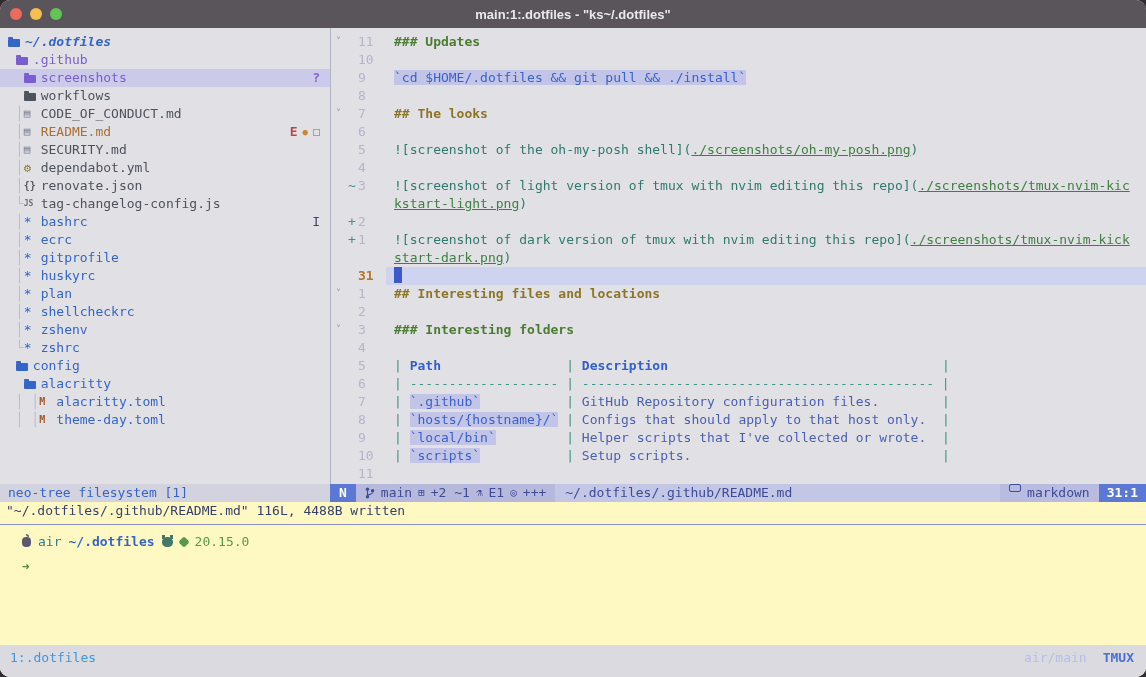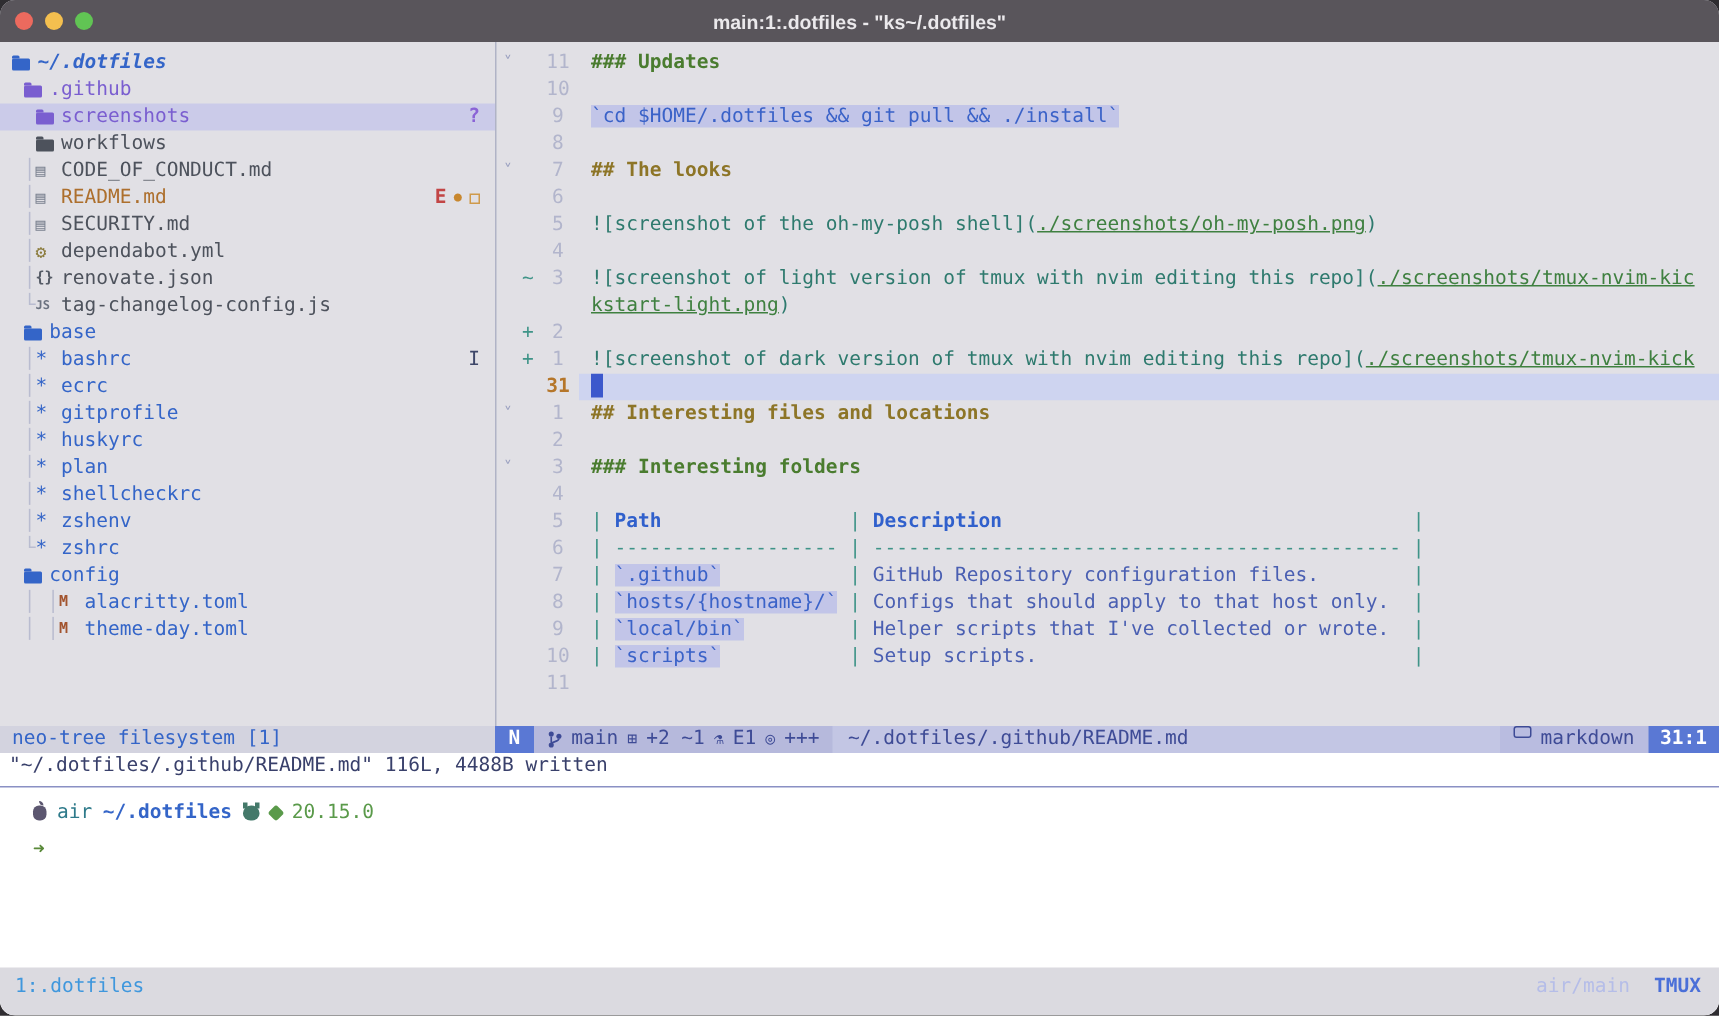--- a/index.html
+++ b/index.html
@@ -8,21 +8,21 @@
   #window{width:1146px;height:677px;border-radius:10px;overflow:hidden;display:flex;flex-direction:column;background:#dedde3;}
   
   #titlebar{height:28px;background:#59555b;position:relative;display:flex;align-items:center;flex:none;}
   .lights{display:flex;gap:8px;margin-left:10px;}
   .light{width:12px;height:12px;border-radius:50%;}
   .light.red{background:#ec6a5e;}
   .light.yellow{background:#f4bf4f;}
   .light.green{background:#61c454;}
   #window-title{position:absolute;left:0;right:0;text-align:center;color:#ebe9ec;font:bold 13px "Liberation Sans",sans-serif;}
   
-  #term{flex:1;display:flex;flex-direction:column;background:#ffffff;font-size:13px;line-height:18px;}
+  #term{flex:1;display:flex;flex-direction:column;background:#fef9c3;font-size:13px;line-height:18px;}
   #nvim-top{height:456px;display:flex;flex:none;overflow:hidden;}
   
   #sidebar{width:330px;flex:none;background:#e1e0e5;padding-top:5px;overflow:hidden;}
   .si-row{display:flex;align-items:center;height:18px;line-height:18px;padding:0 10px 0 8px;white-space:pre;overflow:hidden;}
   .si-row.selected{background:#cbcbe9;}
   .si-guide{color:#b9bcd0;}
   .si-icon{display:inline-flex;align-items:center;width:17px;flex:none;font-size:11px;}
   .si-label{white-space:pre;}
   .si-spacer{flex:1;}
   .si-badge{margin-left:5px;font-weight:bold;}
@@ -43,21 +43,21 @@
   .b-q{color:#8a63d6;}
   .b-err{color:#c24545;}
   .b-dot{color:#c8872e;font-size:9px;}
   .b-ign{color:#3d4668;font-weight:normal;}
   .b-sq{width:7px;height:7px;border:1px solid #cf9a4b;display:inline-block;}
   
   #editor{flex:1;background:#e1e0e5;border-left:1px solid #b0b3c6;padding-top:5px;overflow:hidden;}
   .ed-line{display:flex;height:18px;line-height:18px;white-space:pre;overflow:hidden;}
   .ed-fold{width:15px;flex:none;text-align:center;color:#9aa0c0;font-size:11px;}
   .ed-marker{width:12px;flex:none;text-align:center;color:#3f9488;}
-  .ed-num{width:28px;flex:none;text-align:center;color:#b2b5cc;padding-right:0;}
+  .ed-num{width:28px;flex:none;text-align:left;color:#b2b5cc;padding-right:0;}
   .ed-num.cur{color:#b5762a;font-weight:bold;}
   .ed-text{flex:1;padding-left:8px;}
   .ed-text.cursorline{background:#ced4f0;}
   .cursor-block{display:inline-block;width:8px;height:16px;background:#3c58cc;vertical-align:-3px;}
   .seg-h2{color:#8d7527;font-weight:bold;}
   .seg-h3{color:#4a7c2f;font-weight:bold;}
   .seg-text{color:#2e7a6e;}
   .seg-link{color:#3f8040;text-decoration:underline;}
   .seg-code{color:#3a62c8;background:#c2c5e8;}
   .seg-pipe{color:#3f9488;}
@@ -118,46 +118,47 @@
           <div class="si-row"><span class="si-guide"></span><span class="si-icon ic-folder-open c-root"></span><span class="si-label c-root">~/.dotfiles</span></div>
           <div class="si-row"><span class="si-guide"> </span><span class="si-icon ic-folder c-purple"></span><span class="si-label c-purple">.github</span></div>
           <div class="si-row selected"><span class="si-guide">  </span><span class="si-icon ic-folder c-purple"></span><span class="si-label c-purple">screenshots</span><span class="si-spacer"></span><span class="si-badge b-q">?</span></div>
           <div class="si-row"><span class="si-guide">  </span><span class="si-icon ic-folder c-gray"></span><span class="si-label c-gray">workflows</span></div>
           <div class="si-row"><span class="si-guide"> │</span><span class="si-icon ic-md c-gray">▤</span><span class="si-label c-gray">CODE_OF_CONDUCT.md</span></div>
           <div class="si-row"><span class="si-guide"> │</span><span class="si-icon ic-md c-orange">▤</span><span class="si-label c-orange">README.md</span><span class="si-spacer"></span><span class="si-badge b-err">E</span><span class="si-badge b-dot">●</span><span class="si-badge b-sq"></span></div>
           <div class="si-row"><span class="si-guide"> │</span><span class="si-icon ic-md c-gray">▤</span><span class="si-label c-gray">SECURITY.md</span></div>
           <div class="si-row"><span class="si-guide"> │</span><span class="si-icon ic-gear c-gray">⚙</span><span class="si-label c-gray">dependabot.yml</span></div>
           <div class="si-row"><span class="si-guide"> │</span><span class="si-icon ic-json c-gray">{}</span><span class="si-label c-gray">renovate.json</span></div>
           <div class="si-row"><span class="si-guide"> └</span><span class="si-icon ic-js c-gray">JS</span><span class="si-label c-gray">tag-changelog-config.js</span></div>
-          <div class="si-row"><span class="si-guide"> </span><span class="si-icon ic-folder c-blue"></span><span class="si-label c-blue">base</span></div>
           <div class="si-row"><span class="si-guide"> │</span><span class="si-icon ic-star c-blue">*</span><span class="si-label c-blue">bashrc</span><span class="si-spacer"></span><span class="si-badge b-ign">I</span></div>
           <div class="si-row"><span class="si-guide"> │</span><span class="si-icon ic-star c-blue">*</span><span class="si-label c-blue">ecrc</span></div>
           <div class="si-row"><span class="si-guide"> │</span><span class="si-icon ic-star c-blue">*</span><span class="si-label c-blue">gitprofile</span></div>
           <div class="si-row"><span class="si-guide"> │</span><span class="si-icon ic-star c-blue">*</span><span class="si-label c-blue">huskyrc</span></div>
           <div class="si-row"><span class="si-guide"> │</span><span class="si-icon ic-star c-blue">*</span><span class="si-label c-blue">plan</span></div>
           <div class="si-row"><span class="si-guide"> │</span><span class="si-icon ic-star c-blue">*</span><span class="si-label c-blue">shellcheckrc</span></div>
           <div class="si-row"><span class="si-guide"> │</span><span class="si-icon ic-star c-blue">*</span><span class="si-label c-blue">zshenv</span></div>
           <div class="si-row"><span class="si-guide"> └</span><span class="si-icon ic-star c-blue">*</span><span class="si-label c-blue">zshrc</span></div>
           <div class="si-row"><span class="si-guide"> </span><span class="si-icon ic-folder c-blue"></span><span class="si-label c-blue">config</span></div>
+          <div class="si-row"><span class="si-guide">  </span><span class="si-icon ic-folder c-blue"></span><span class="si-label c-blue">alacritty</span></div>
           <div class="si-row"><span class="si-guide"> │ │</span><span class="si-icon ic-toml c-blue">M</span><span class="si-label c-blue">alacritty.toml</span></div>
           <div class="si-row"><span class="si-guide"> │ │</span><span class="si-icon ic-toml c-blue">M</span><span class="si-label c-blue">theme-day.toml</span></div>
         </div>
       <div id="editor">
           <div class="ed-line"><span class="ed-fold">˅</span><span class="ed-marker"> </span><span class="ed-num">11</span><span class="ed-text"><span class="seg-h3">### Updates</span></span></div>
           <div class="ed-line"><span class="ed-fold"> </span><span class="ed-marker"> </span><span class="ed-num">10</span><span class="ed-text"></span></div>
           <div class="ed-line"><span class="ed-fold"> </span><span class="ed-marker"> </span><span class="ed-num">9</span><span class="ed-text"><span class="seg-code">`cd $HOME/.dotfiles &amp;&amp; git pull &amp;&amp; ./install`</span></span></div>
           <div class="ed-line"><span class="ed-fold"> </span><span class="ed-marker"> </span><span class="ed-num">8</span><span class="ed-text"></span></div>
           <div class="ed-line"><span class="ed-fold">˅</span><span class="ed-marker"> </span><span class="ed-num">7</span><span class="ed-text"><span class="seg-h2">## The looks</span></span></div>
           <div class="ed-line"><span class="ed-fold"> </span><span class="ed-marker"> </span><span class="ed-num">6</span><span class="ed-text"></span></div>
           <div class="ed-line"><span class="ed-fold"> </span><span class="ed-marker"> </span><span class="ed-num">5</span><span class="ed-text"><span class="seg-text">![screenshot of the oh-my-posh shell](</span><span class="seg-link">./screenshots/oh-my-posh.png</span><span class="seg-text">)</span></span></div>
           <div class="ed-line"><span class="ed-fold"> </span><span class="ed-marker"> </span><span class="ed-num">4</span><span class="ed-text"></span></div>
           <div class="ed-line"><span class="ed-fold"> </span><span class="ed-marker">~</span><span class="ed-num">3</span><span class="ed-text"><span class="seg-text">![screenshot of light version of tmux with nvim editing this repo](</span><span class="seg-link">./screenshots/tmux-nvim-kic</span></span></div>
           <div class="ed-line"><span class="ed-fold"> </span><span class="ed-marker"> </span><span class="ed-num"></span><span class="ed-text"><span class="seg-link">kstart-light.png</span><span class="seg-text">)</span></span></div>
           <div class="ed-line"><span class="ed-fold"> </span><span class="ed-marker">+</span><span class="ed-num">2</span><span class="ed-text"></span></div>
           <div class="ed-line"><span class="ed-fold"> </span><span class="ed-marker">+</span><span class="ed-num">1</span><span class="ed-text"><span class="seg-text">![screenshot of dark version of tmux with nvim editing this repo](</span><span class="seg-link">./screenshots/tmux-nvim-kick</span></span></div>
+          <div class="ed-line"><span class="ed-fold"> </span><span class="ed-marker"> </span><span class="ed-num"></span><span class="ed-text"><span class="seg-link">start-dark.png</span><span class="seg-text">)</span></span></div>
           <div class="ed-line"><span class="ed-fold"> </span><span class="ed-marker"> </span><span class="ed-num cur">31</span><span class="ed-text cursorline"><span class="cursor-block"></span></span></div>
           <div class="ed-line"><span class="ed-fold">˅</span><span class="ed-marker"> </span><span class="ed-num">1</span><span class="ed-text"><span class="seg-h2">## Interesting files and locations</span></span></div>
           <div class="ed-line"><span class="ed-fold"> </span><span class="ed-marker"> </span><span class="ed-num">2</span><span class="ed-text"></span></div>
           <div class="ed-line"><span class="ed-fold">˅</span><span class="ed-marker"> </span><span class="ed-num">3</span><span class="ed-text"><span class="seg-h3">### Interesting folders</span></span></div>
           <div class="ed-line"><span class="ed-fold"> </span><span class="ed-marker"> </span><span class="ed-num">4</span><span class="ed-text"></span></div>
           <div class="ed-line"><span class="ed-fold"> </span><span class="ed-marker"> </span><span class="ed-num">5</span><span class="ed-text"><span class="seg-pipe">| </span><span class="seg-th">Path</span><span class="seg-plain">                </span><span class="seg-pipe">| </span><span class="seg-th">Description</span><span class="seg-plain">                                   </span><span class="seg-pipe">|</span></span></div>
           <div class="ed-line"><span class="ed-fold"> </span><span class="ed-marker"> </span><span class="ed-num">6</span><span class="ed-text"><span class="seg-pipe">| ------------------- | --------------------------------------------- |</span></span></div>
           <div class="ed-line"><span class="ed-fold"> </span><span class="ed-marker"> </span><span class="ed-num">7</span><span class="ed-text"><span class="seg-pipe">| </span><span class="seg-code">`.github`</span><span class="seg-plain">           </span><span class="seg-pipe">| </span><span class="seg-desc">GitHub Repository configuration files.</span><span class="seg-plain">        </span><span class="seg-pipe">|</span></span></div>
           <div class="ed-line"><span class="ed-fold"> </span><span class="ed-marker"> </span><span class="ed-num">8</span><span class="ed-text"><span class="seg-pipe">| </span><span class="seg-code">`hosts/{hostname}/`</span><span class="seg-plain"> </span><span class="seg-pipe">| </span><span class="seg-desc">Configs that should apply to that host only.</span><span class="seg-plain">  </span><span class="seg-pipe">|</span></span></div>
           <div class="ed-line"><span class="ed-fold"> </span><span class="ed-marker"> </span><span class="ed-num">9</span><span class="ed-text"><span class="seg-pipe">| </span><span class="seg-code">`local/bin`</span><span class="seg-plain">         </span><span class="seg-pipe">| </span><span class="seg-desc">Helper scripts that I've collected or wrote.</span><span class="seg-plain">  </span><span class="seg-pipe">|</span></span></div>

